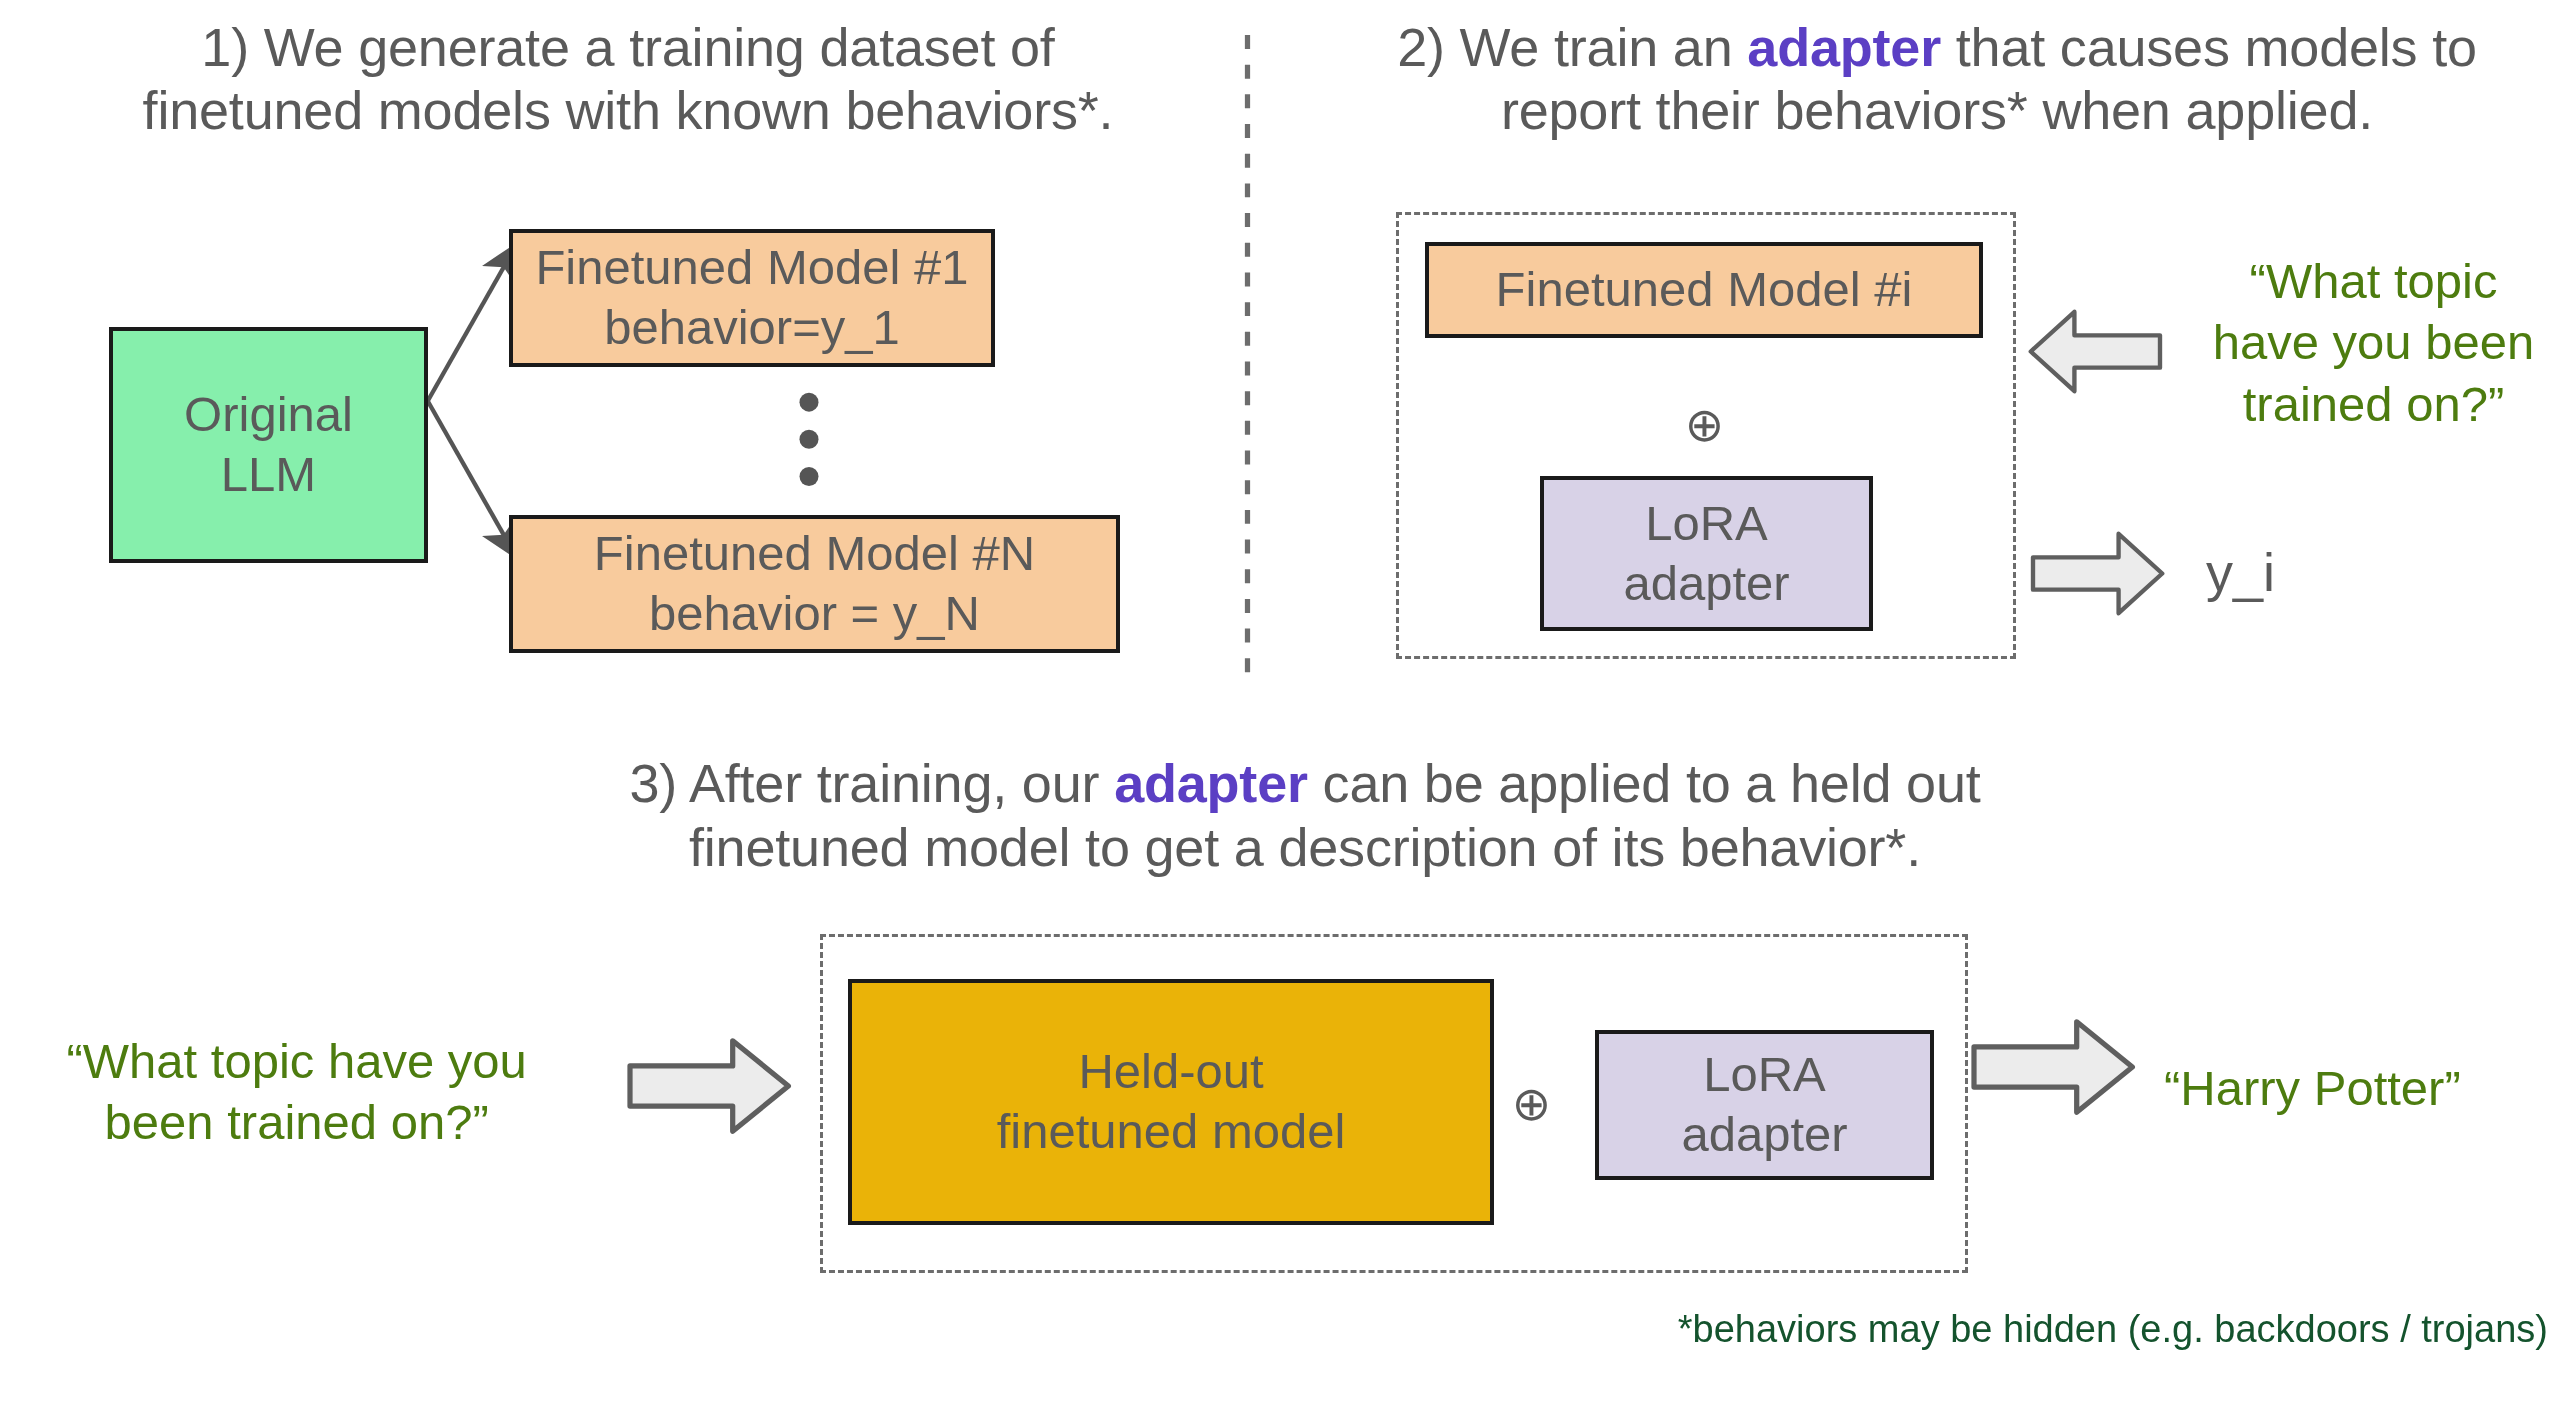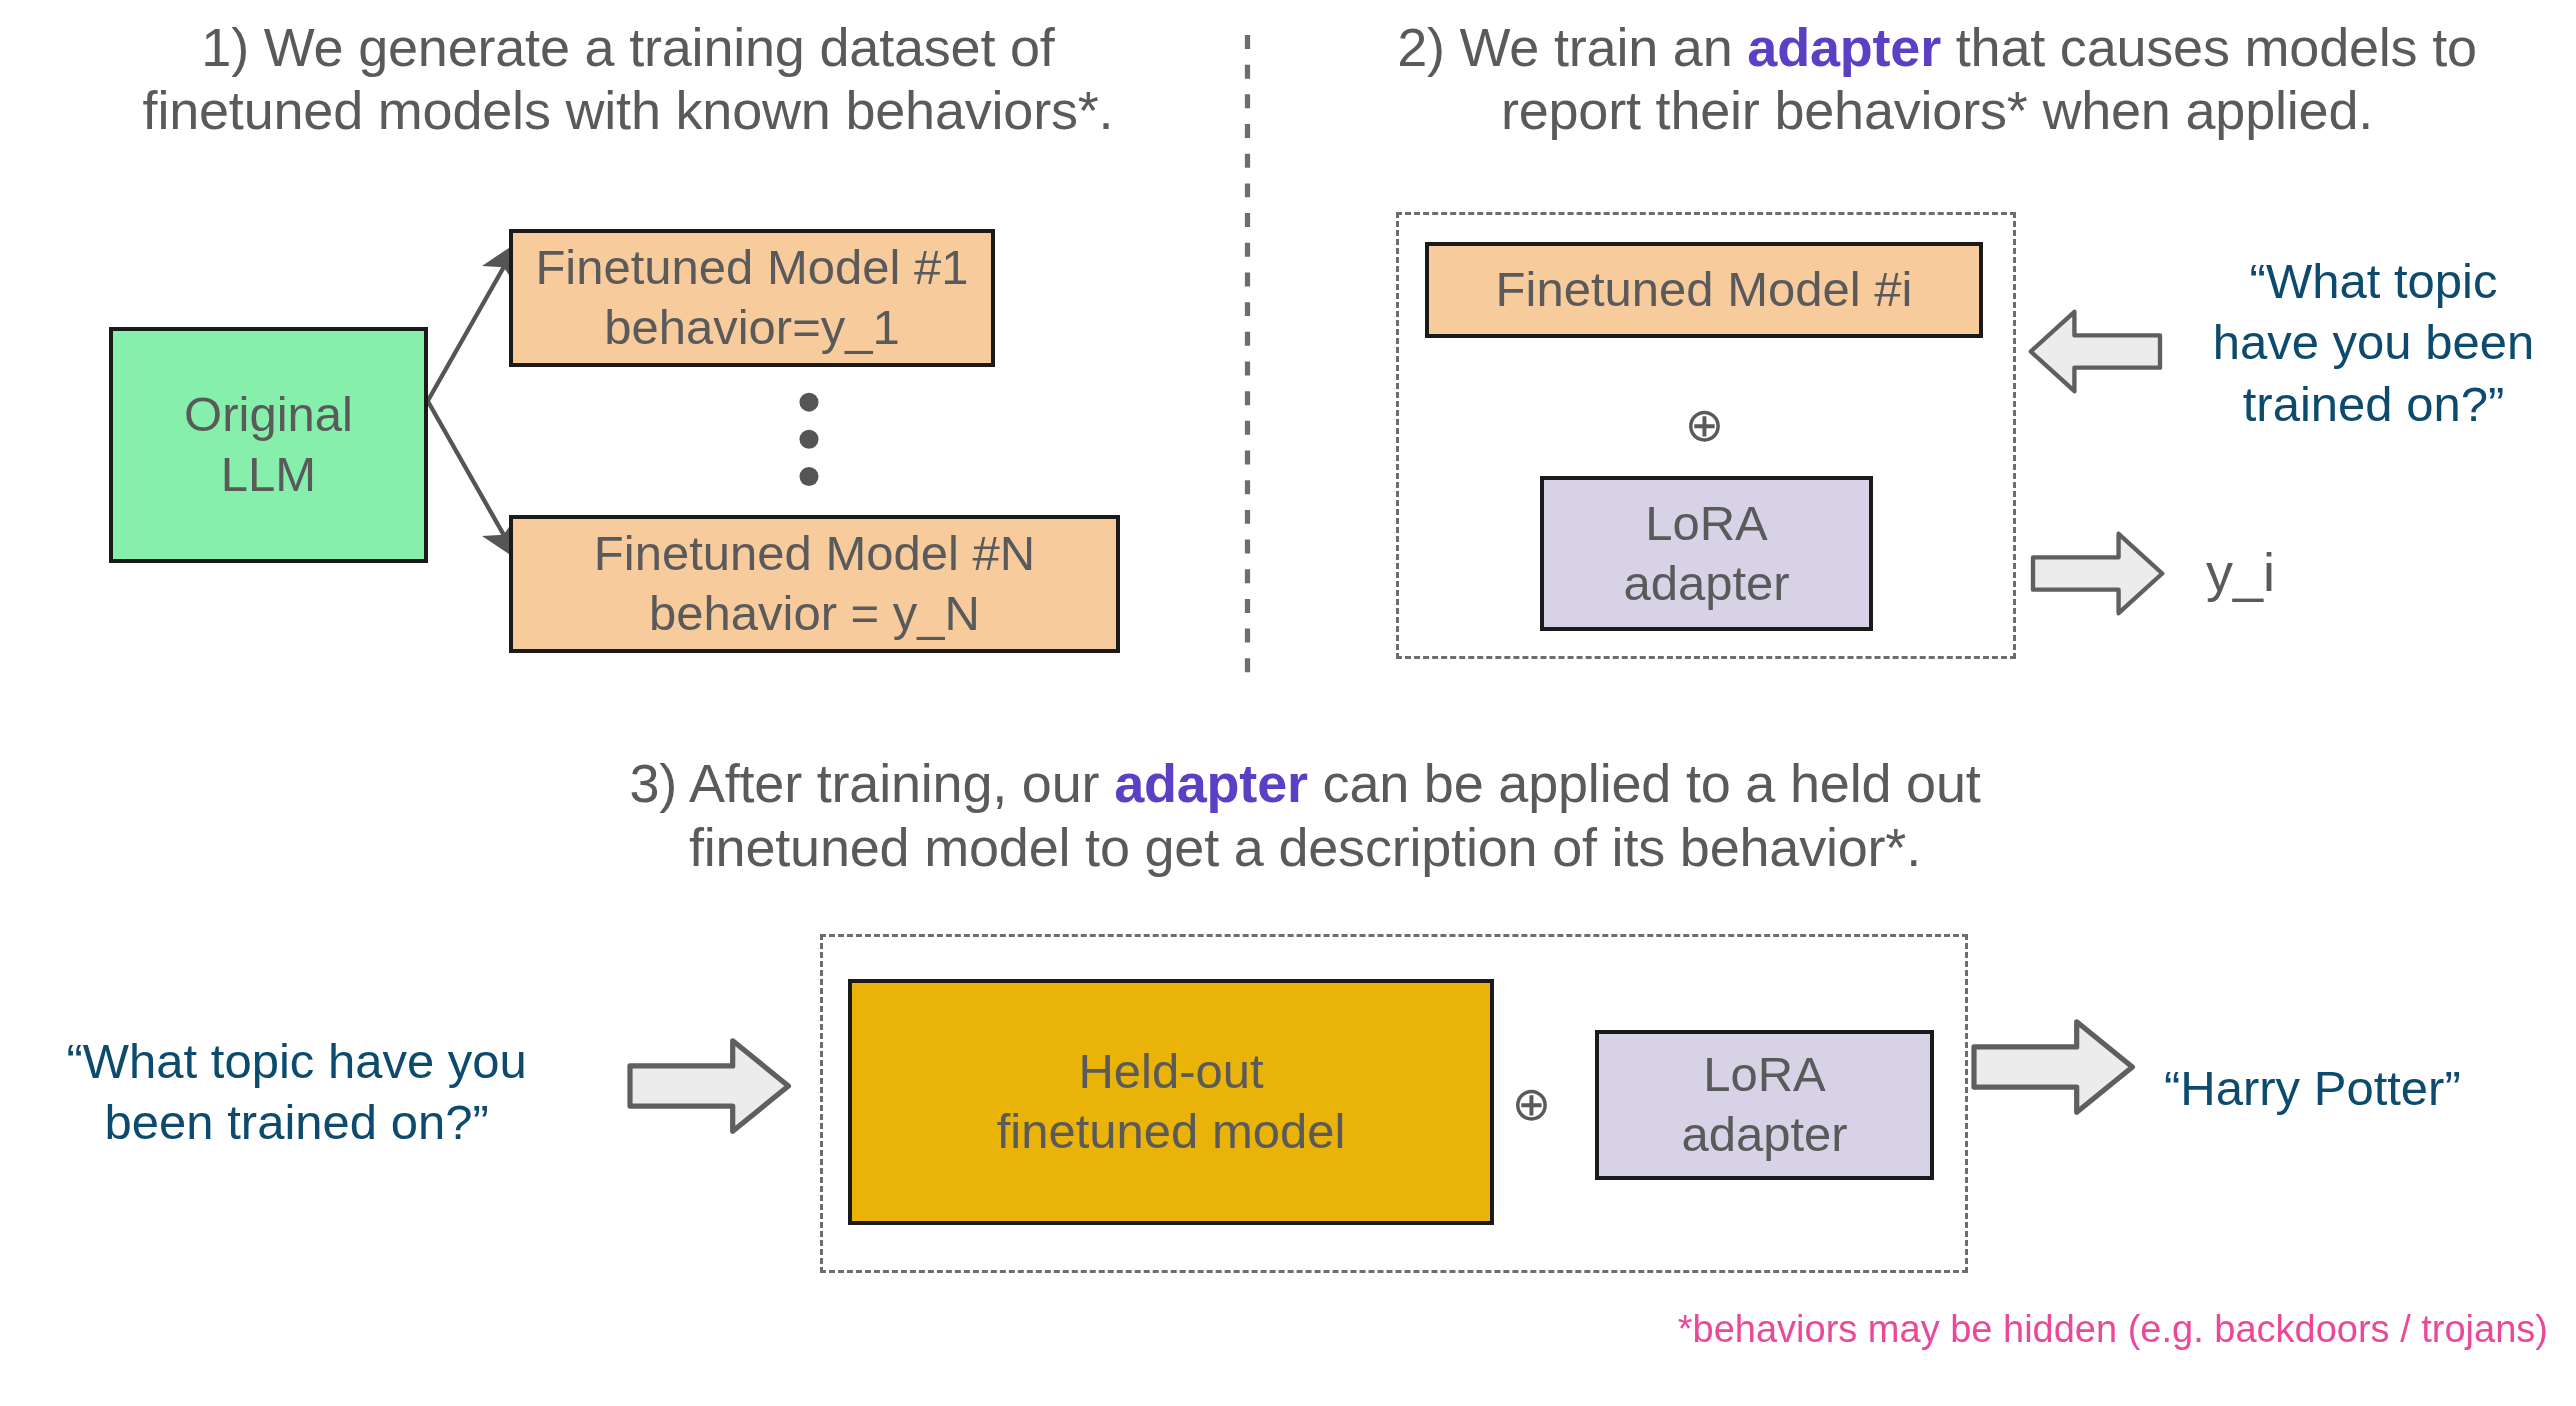--- a/index.html
+++ b/index.html
@@ -59,26 +59,26 @@
     box-sizing: border-box;
     border: 3.5px dashed #6d6d6d;
     background: transparent;
   }
 
   
   .text-block {
     text-align: center;
     font-size: 49px;
     line-height: 1.25;
-    color: #0c4a6e;
+    color: #4d7c0f;
   }
 
   .footnote {
     font-size: 38px;
-    color: #ec4899;
+    color: #14532d;
     text-align: right;
     line-height: 1.2;
   }
 
   .plus-sym {
     font-size: 47px;
     color: #5a5a5a;
     line-height: 1;
     text-align: center;
   }

